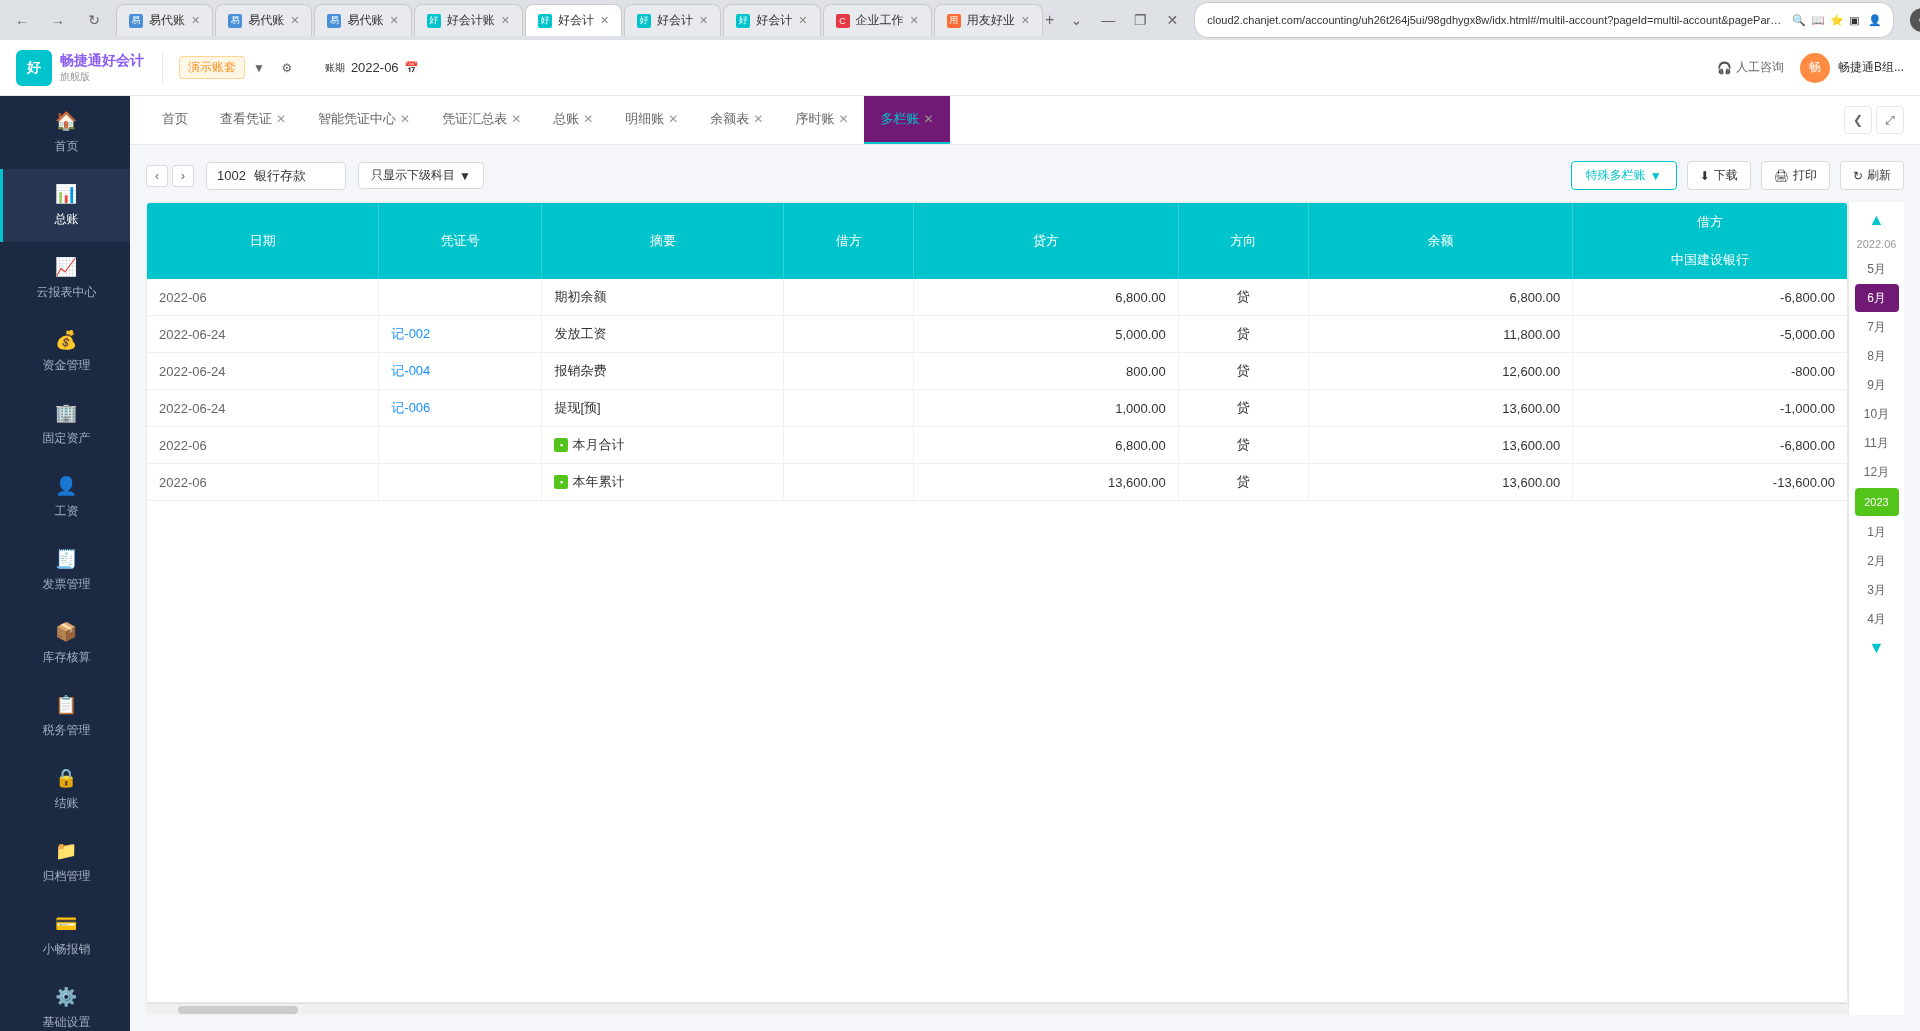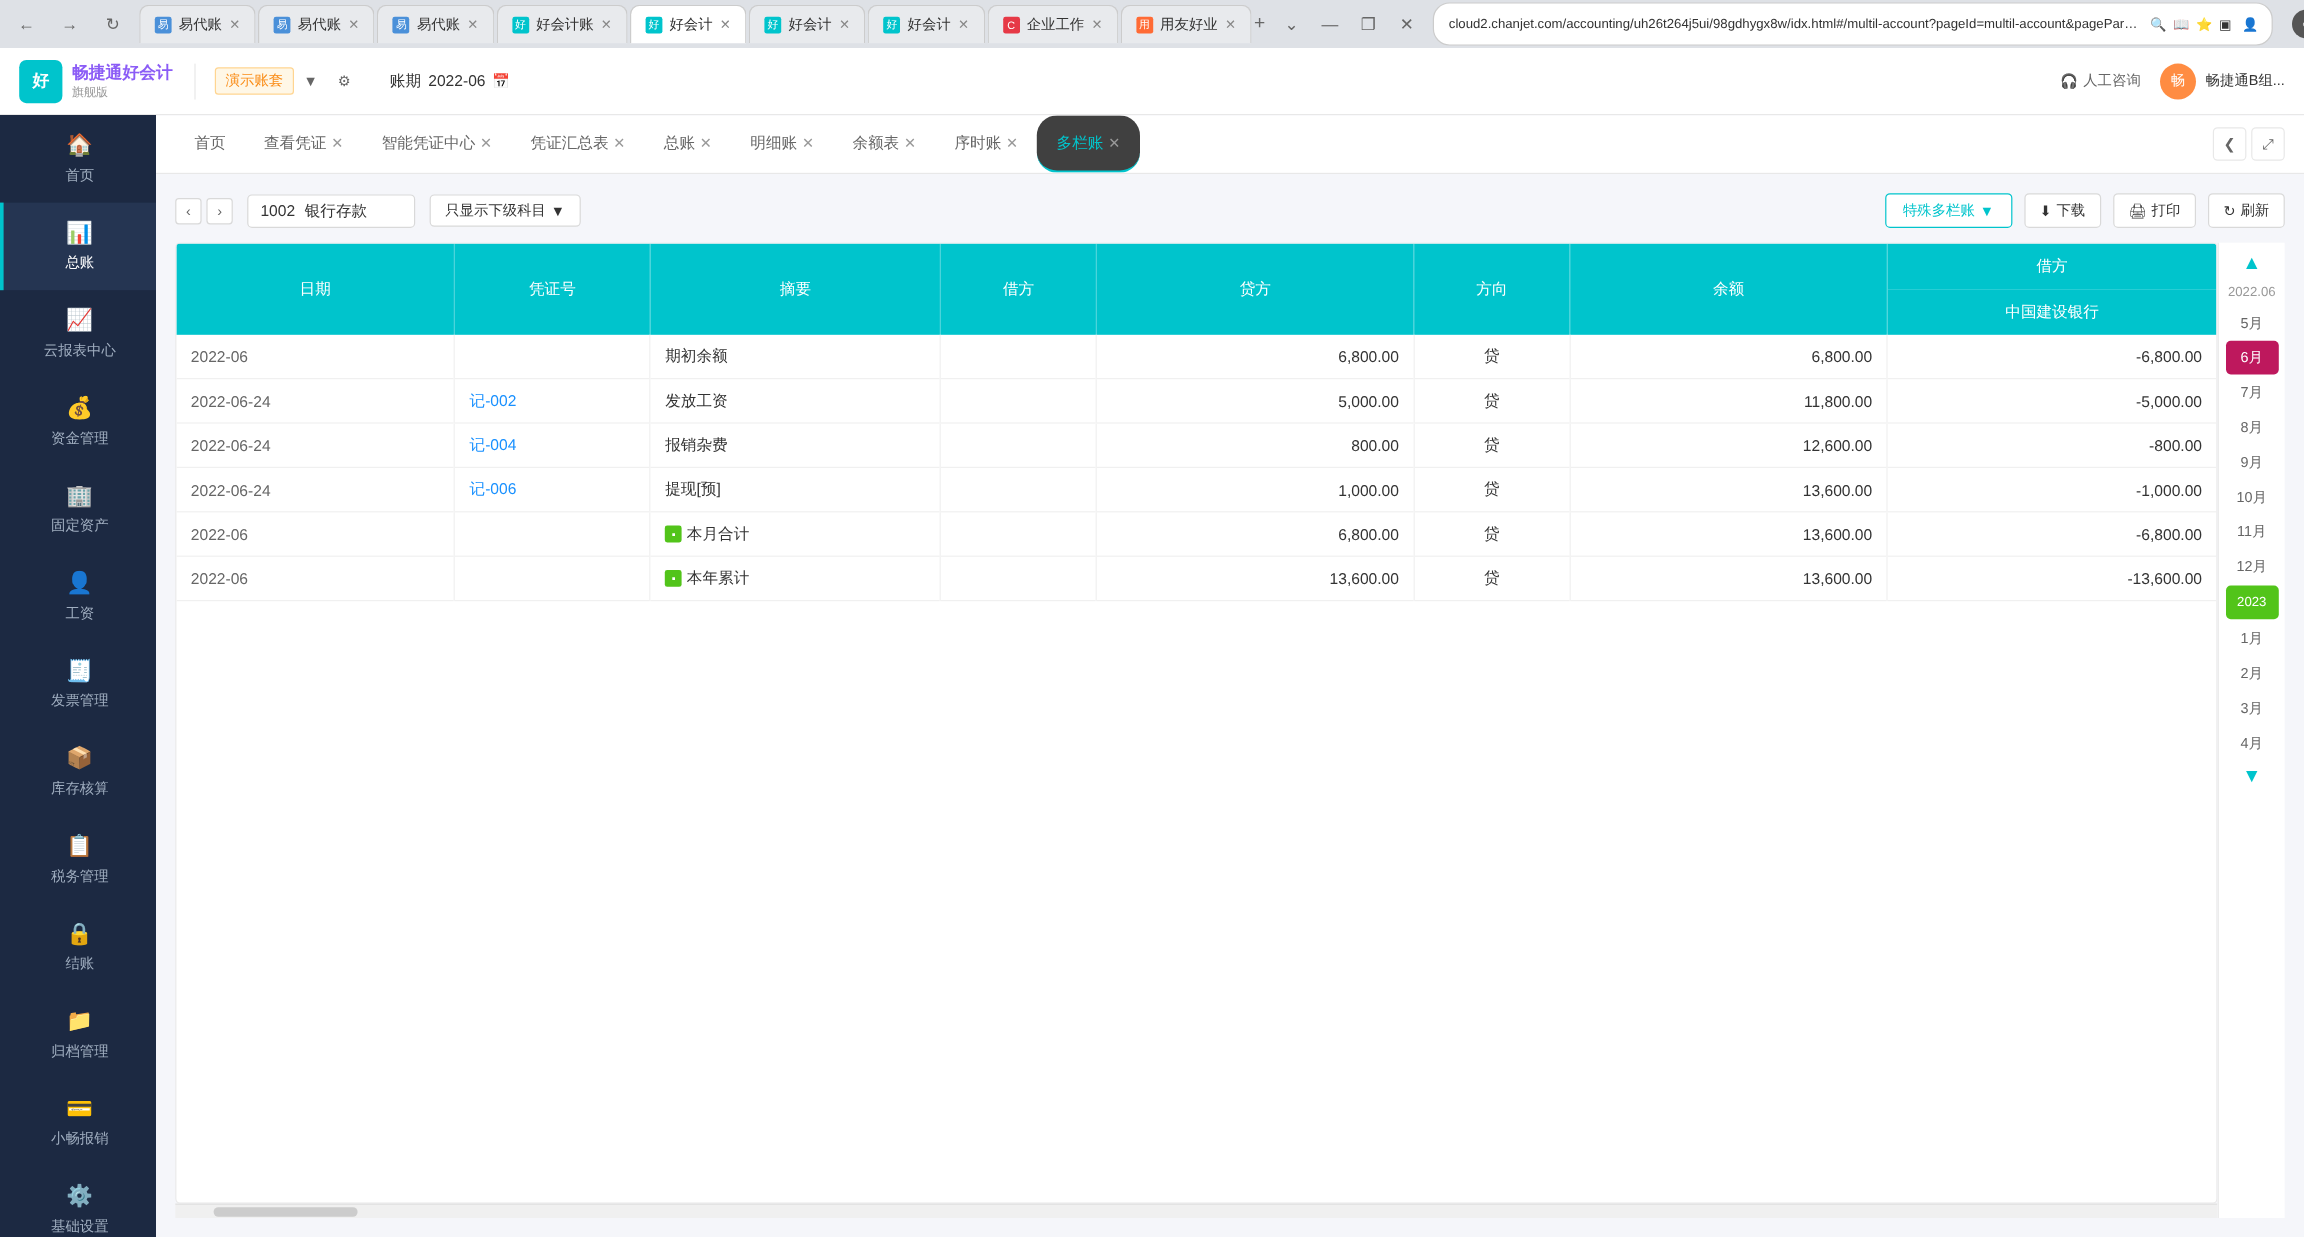--- a/index.html
+++ b/index.html
@@ -48,21 +48,21 @@
     .nav-item.active { background: #253552; color: #fff; border-left-color: #00c4cc; }
     .nav-item-icon { font-size: 18px; }
     .nav-item-label { font-size: 12px; text-align: center; }
 
     
     .content-area { flex: 1; display: flex; flex-direction: column; overflow: hidden; background: #f5f6fa; }
 
     
     .tab-bar { display: flex; align-items: center; background: white; border-bottom: 1px solid #e8e8e8; padding: 0 16px; flex-shrink: 0; overflow: hidden; }
     .page-tab { display: flex; align-items: center; gap: 4px; padding: 14px 16px; font-size: 13px; color: #666; cursor: pointer; border-bottom: 2px solid transparent; white-space: nowrap; }
-    .page-tab.active { color: #00c4cc; border-bottom-color: #00c4cc; background: #404040; border-radius: 17px; }
+    .page-tab.active { color: #00c4cc; border-bottom-color: #00c4cc; background: #701a75; }
     .page-tab-close { font-size: 12px; color: #999; cursor: pointer; }
     .tab-bar-actions { margin-left: auto; display: flex; gap: 4px; }
     .tab-action-btn { width: 28px; height: 28px; display: flex; align-items: center; justify-content: center; cursor: pointer; color: #666; border: 1px solid #e8e8e8; border-radius: 4px; }
 
     
     .page-content { flex: 1; overflow: hidden; display: flex; flex-direction: column; padding: 16px; }
 
     
     .toolbar-row { display: flex; align-items: center; margin-bottom: 12px; gap: 12px; }
     .nav-arrows { display: flex; gap: 4px; }
@@ -86,21 +86,21 @@
     .td-voucher { color: #1890ff; cursor: pointer; text-decoration: none; }
     .td-num { text-align: right; padding-left: 33px; }
     .td-center { text-align: center; }
     .td-summary { display: flex; align-items: center; gap: 4px; }
     .summary-icon { width: 14px; height: 14px; background: #52c41a; border-radius: 2px; display: flex; align-items: center; justify-content: center; color: white; font-size: 9px; flex-shrink: 0; }
 
     
     .calendar-sidebar { width: 56px; background: white; border-left: 1px solid #e8e8e8; display: flex; flex-direction: column; align-items: center; padding: 4px 0; overflow-y: auto; flex-shrink: 0; }
     .cal-year-row { font-size: 11px; color: #999; padding: 4px 0; text-align: center; width: 100%; }
     .cal-month { width: 44px; height: 28px; display: flex; align-items: center; justify-content: center; font-size: 12px; color: #666; cursor: pointer; border-radius: 4px; margin: 1px auto; }
-    .cal-month.active { background: #be185d; color: white; border-radius: 4px; }
+    .cal-month.active { background: #701a75; color: white; border-radius: 4px; }
     .cal-month.year-badge { background: #52c41a; color: white; font-size: 11px; border-radius: 4px; }
     .cal-nav-btn { width: 28px; height: 28px; display: flex; align-items: center; justify-content: center; border-radius: 50%; cursor: pointer; color: #00c4cc; font-size: 16px; }
 
     
     .h-scrollbar { height: 12px; background: #f0f0f0; border-top: 1px solid #e0e0e0; display: flex; align-items: center; padding: 0 2px; }
     .h-scrollbar-thumb { height: 8px; width: 120px; background: #ccc; border-radius: 4px; margin-left: 30px; }
 
     
     .right-content { display: flex; flex: 1; overflow: hidden; position: relative; }
     .main-table-area { flex: 1; display: flex; flex-direction: column; overflow: hidden; }
@@ -199,21 +199,21 @@
         <div class="logo-sub">旗舰版</div>
       </div>
     </div>
     <div class="top-divider"></div>
     <div style="display:flex; align-items:center; gap:8px;">
       <span style="background:#fff7e6; border:1px solid #ffd591; color:#fa8c16; padding:2px 8px; border-radius:3px; font-size:12px;">演示账套</span>
       <span style="cursor:pointer; color:#666;">▼</span>
       <div class="settings-icon-btn">⚙</div>
     </div>
     <div style="display:flex; align-items:center; gap:6px; margin-left:8px;">
-      <span style="font-size:13px; color:#333;">账期</span>
+      <span style="font-size:10px; color:#333;">账期</span>
       <span style="font-size:13px; font-weight:500; color:#333;">2022-06</span>
       <span style="cursor:pointer; color:#666;">📅</span>
     </div>
     <div class="top-bar-right">
       <div class="support-btn">
         <span>🎧</span>
         <span>人工咨询</span>
       </div>
       <div style="display:flex; align-items:center; gap:8px;">
         <div class="user-avatar">畅</div>

